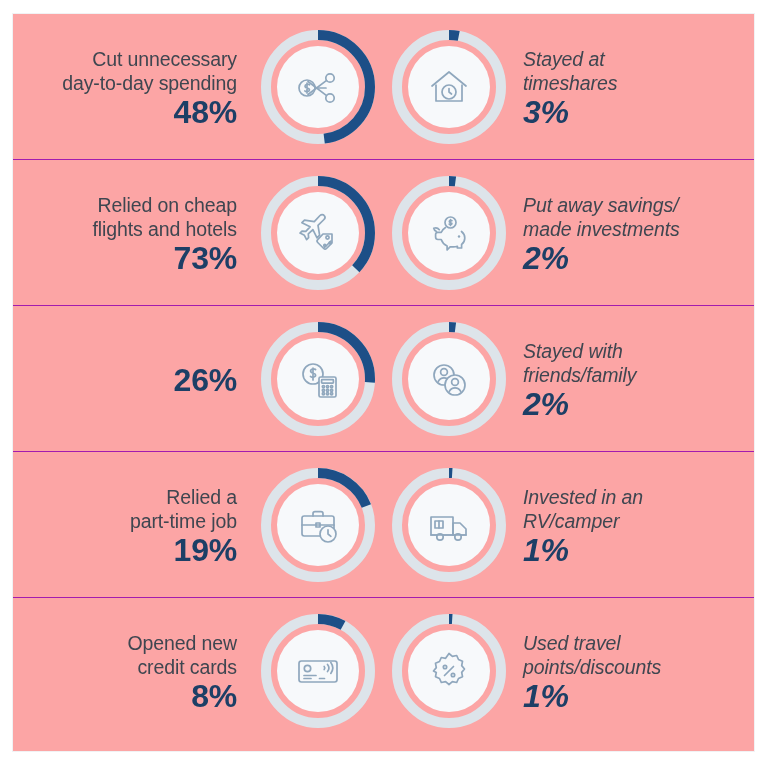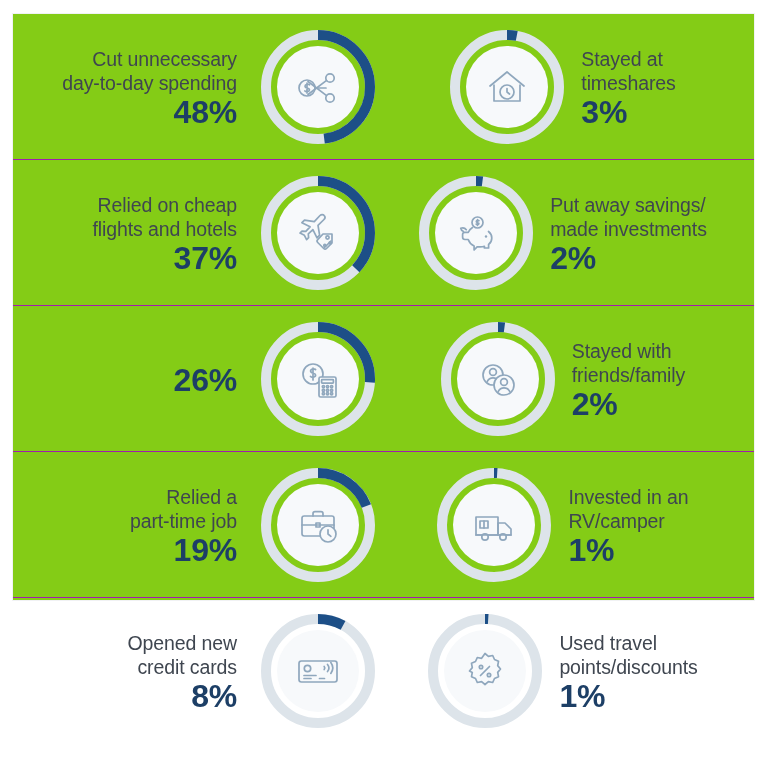--- a/index.html
+++ b/index.html
@@ -12,23 +12,23 @@
     height: 764px;
     font-family: "Liberation Sans", sans-serif;
     overflow: hidden;
   }
 
   .infographic {
     position: absolute;
     left: 12px;
     top: 13px;
     width: 743px;
-    height: 588px;
+    height: 739px;
     border: 1px solid #f1f2f4;
-    background: #84cc16;
+    background: #fca5a5;
     box-sizing: border-box;
   }
 
   .rows {
     position: absolute;
     left: 0;
     top: 0;
     width: 100%;
   }
 
@@ -56,22 +56,23 @@
     display: flex;
     align-items: center;
     height: 100%;
   }
   .cell-left {
     width: 360px;
     justify-content: flex-end;
   }
   .cell-right {
     width: 360px;
-    justify-content: center;
+    justify-content: flex-start;
     margin-left: 15px;
+    font-style: italic;
   }
 
   .textblock {
     display: flex;
     flex-direction: column;
   }
   .textblock.right-align { align-items: flex-end; text-align: right; }
   .textblock.left-align  { align-items: flex-start; text-align: left; }
 
   .label {
@@ -171,21 +172,21 @@
             </div>
           </div>
         </div>
       </div>
       <div class="row">
         <div class="rowinner">
           <div class="cell cell-left">
             <div class="textblock right-align">
               <div class="label">Relied on cheap
 flights and hotels</div>
-              <div class="value">37%</div>
+              <div class="value">73%</div>
             </div>
             <div class="donut">
               <svg width="116" height="116" viewBox="0 0 116 116">
                 <circle cx="58" cy="58" r="52" fill="none" stroke="#dde4ea" stroke-width="10"></circle>
                 <circle cx="58" cy="58" r="52" fill="none" stroke="#1d4f87" stroke-width="10" stroke-dasharray="120.89 205.84" transform="rotate(-90 58 58)"></circle>
               </svg>
               <div class="core">
                 <span>
                   <svg viewBox="0 0 48 48" fill="none" stroke="#8fa7bd" stroke-width="1.7" stroke-linecap="round" stroke-linejoin="round">
                     <path d="M26 6.5c1.3-1.3 3.2-1.2 4.2 0 1 1.1 1 2.8-.2 4L24 16.4l1.6 9.8-2.6 2.6-4.1-8.2-4.6 4.3.3 3.8-2 2-2.2-4.4-4.4-2.2 2-2 3.8.3 4.3-4.6-8.2-4.1 2.6-2.6 9.8 1.6z"></path>

